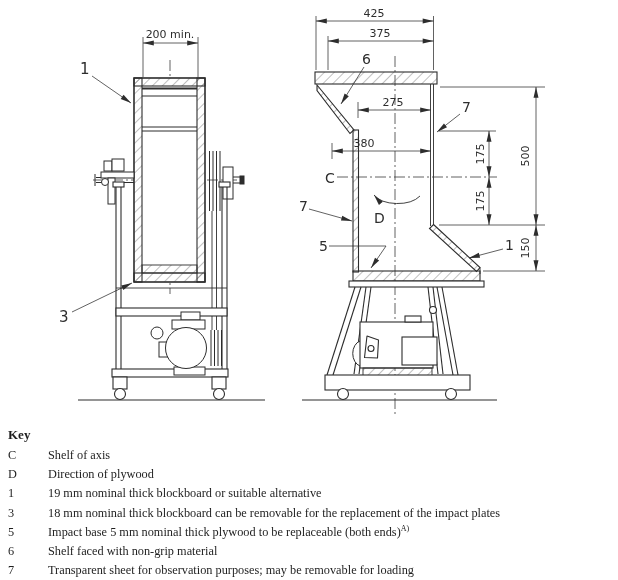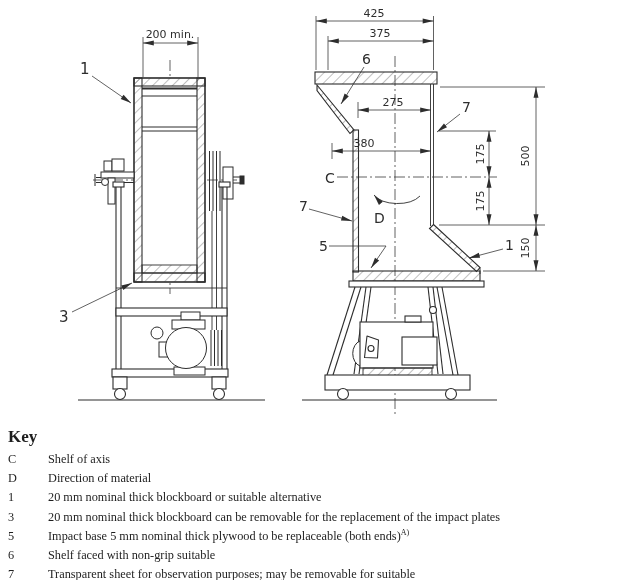--- a/index.html
+++ b/index.html
@@ -5,21 +5,21 @@
   html,body{margin:0;padding:0;background:#ffffff;}
   #page{position:relative;width:618px;height:580px;background:#fff;overflow:hidden;
         font-family:"Liberation Sans", sans-serif;}
   svg{position:absolute;left:0;top:0;}
   svg text{font-family:"DejaVu Sans", sans-serif;fill:#2d2d2d;}
   .dimtxt{font-size:11px;}
   .lbltxt{font-size:14px;}
   .lbltxt-big{font-size:15px;}
   .key{position:absolute;left:8px;top:427px;width:604px;
        font-family:"Liberation Serif", serif;font-size:12.3px;color:#1e1e1e;}
-  .key-title{font-weight:bold;font-size:17px;margin-bottom:3px;}
+  .key-title{font-weight:bold;font-size:13px;margin-bottom:3px;}
   .key-row{display:flex;line-height:19.2px;}
   .key-sym{width:40px;flex:0 0 40px;}
   .key-desc{flex:1;}
   .key-desc sup{font-size:8px;line-height:0;}
 </style>
 </head>
 <body>
 
 <div id="page">
 <svg width="618" height="424" viewBox="0 0 618 424">
@@ -228,36 +228,36 @@
 </svg>
 
   <div class="key">
     <div class="key-title">Key</div>
     <div class="key-row">
       <span class="key-sym">C</span>
       <span class="key-desc"><span>Shelf of axis</span><sup></sup></span>
     </div>
     <div class="key-row">
       <span class="key-sym">D</span>
-      <span class="key-desc"><span>Direction of material</span><sup></sup></span>
+      <span class="key-desc"><span>Direction of plywood</span><sup></sup></span>
     </div>
     <div class="key-row">
       <span class="key-sym">1</span>
-      <span class="key-desc"><span>20 mm nominal thick blockboard or suitable alternative</span><sup></sup></span>
+      <span class="key-desc"><span>19 mm nominal thick blockboard or suitable alternative</span><sup></sup></span>
     </div>
     <div class="key-row">
       <span class="key-sym">3</span>
-      <span class="key-desc"><span>20 mm nominal thick blockboard can be removable for the replacement of the impact plates</span><sup></sup></span>
+      <span class="key-desc"><span>18 mm nominal thick blockboard can be removable for the replacement of the impact plates</span><sup></sup></span>
     </div>
     <div class="key-row">
       <span class="key-sym">5</span>
       <span class="key-desc"><span>Impact base 5 mm nominal thick plywood to be replaceable (both ends)</span><sup>A)</sup></span>
     </div>
     <div class="key-row">
       <span class="key-sym">6</span>
-      <span class="key-desc"><span>Shelf faced with non-grip suitable</span><sup></sup></span>
+      <span class="key-desc"><span>Shelf faced with non-grip material</span><sup></sup></span>
     </div>
     <div class="key-row">
       <span class="key-sym">7</span>
-      <span class="key-desc"><span>Transparent sheet for observation purposes; may be removable for suitable</span><sup></sup></span>
+      <span class="key-desc"><span>Transparent sheet for observation purposes; may be removable for loading</span><sup></sup></span>
     </div>
   </div>
 </div>
 
 </body></html>

